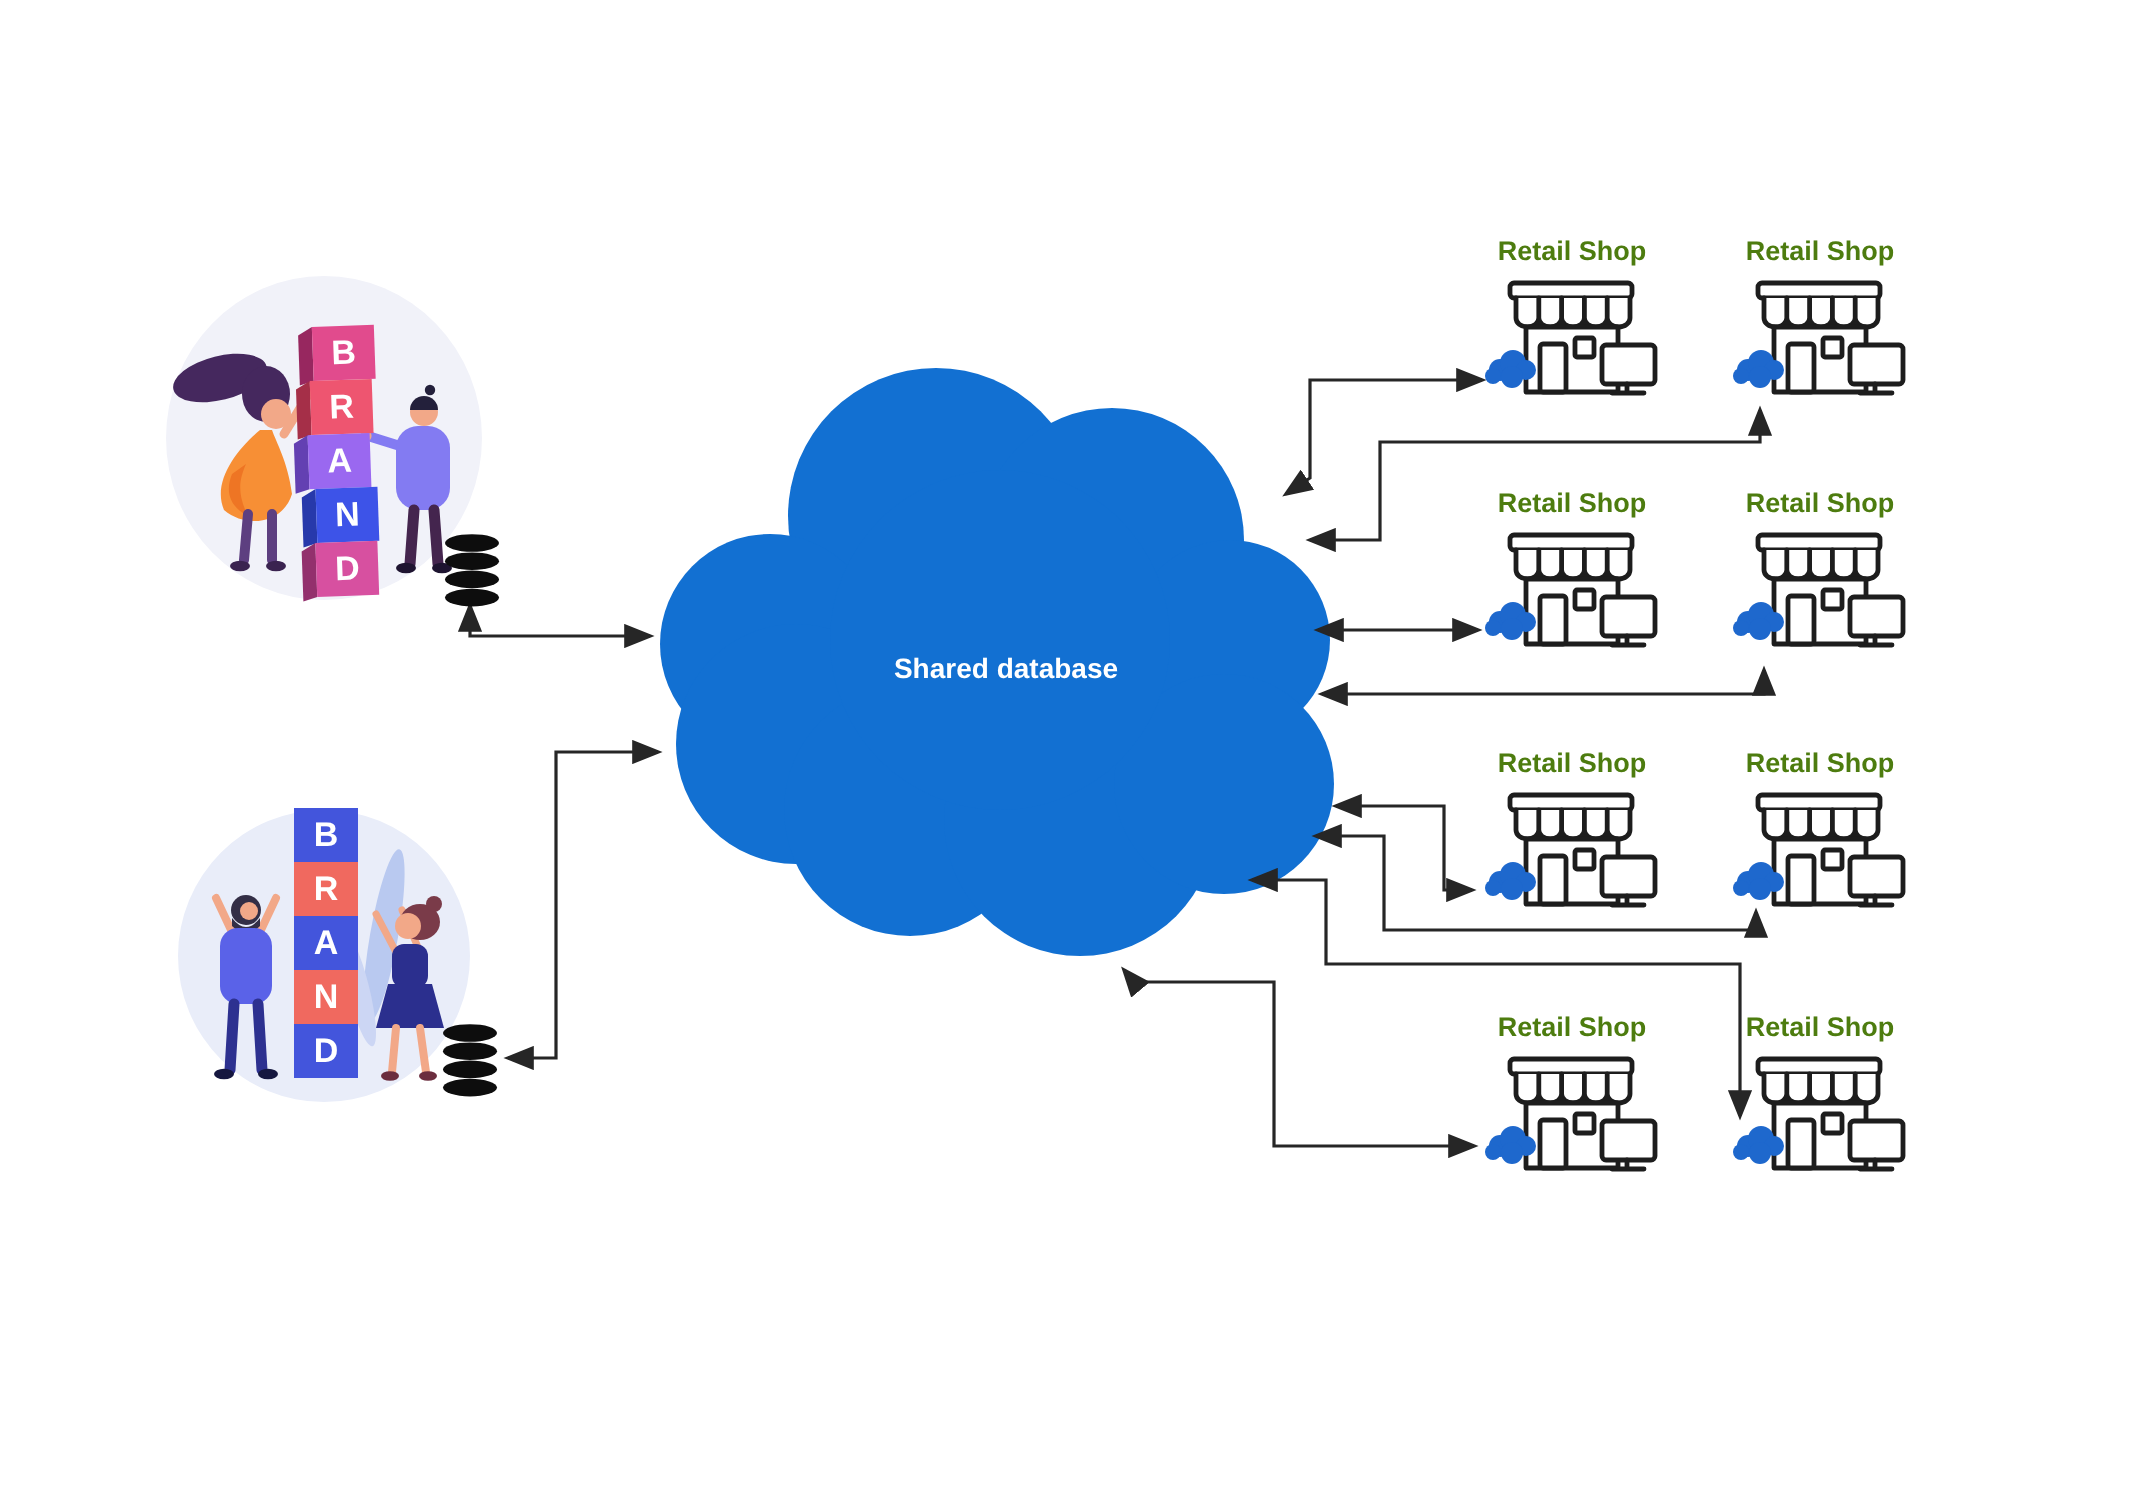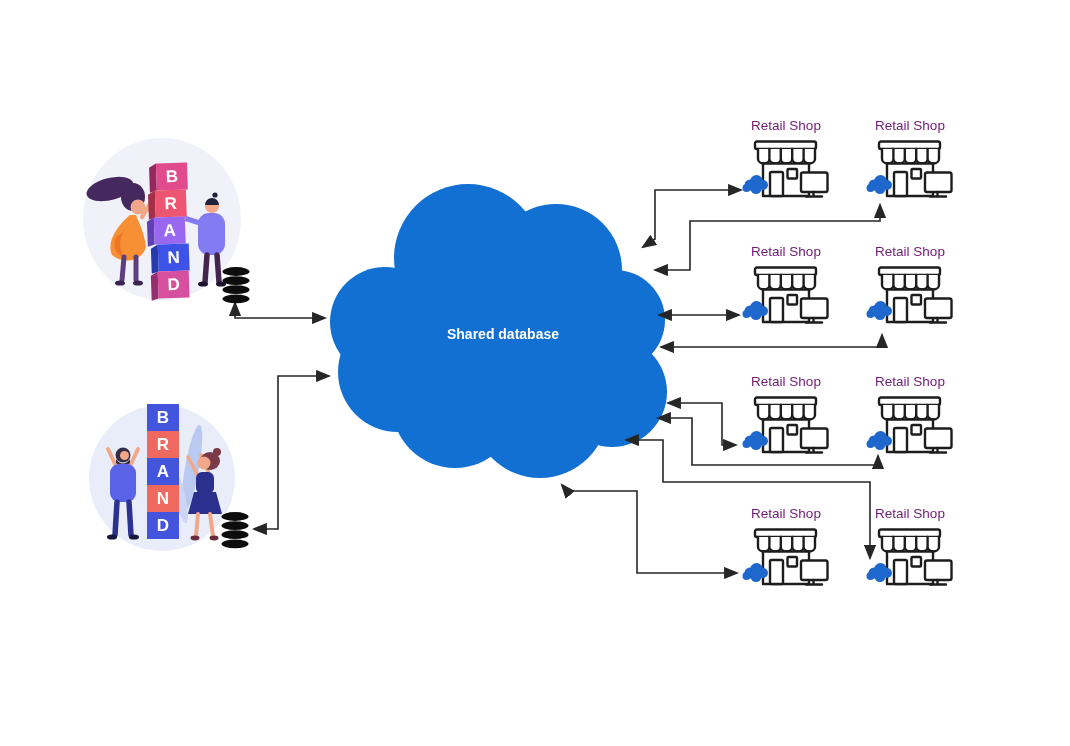--- a/index.html
+++ b/index.html
@@ -4,21 +4,21 @@
 <style>
   html,body{margin:0;padding:0;background:#ffffff;}
   #canvas{
     position:relative;width:1070px;height:746px;background:#ffffff;
     overflow:hidden;font-family:"Liberation Sans",sans-serif;
   }
   #bg-layer{position:absolute;left:0;top:0;}
   .abs{position:absolute;}
   .shop{position:absolute;width:88px;text-align:center;}
   .shop-label{
-    font-size:13.5px;font-weight:normal;color:#701a75;height:18px;line-height:18px;
+    font-size:13.5px;font-weight:bold;color:#4d7c0f;height:18px;line-height:18px;
     margin-bottom:3px;white-space:nowrap;
   }
   .shop-icon{display:block;margin:0 auto;}
   text{font-family:"Liberation Sans",sans-serif;}
   .cloud-label{font-size:14px;font-weight:bold;}
   .block-letter{font-size:17px;font-weight:bold;fill:#ffffff;text-anchor:middle;}
 </style>
 </head>
 <body>
 

